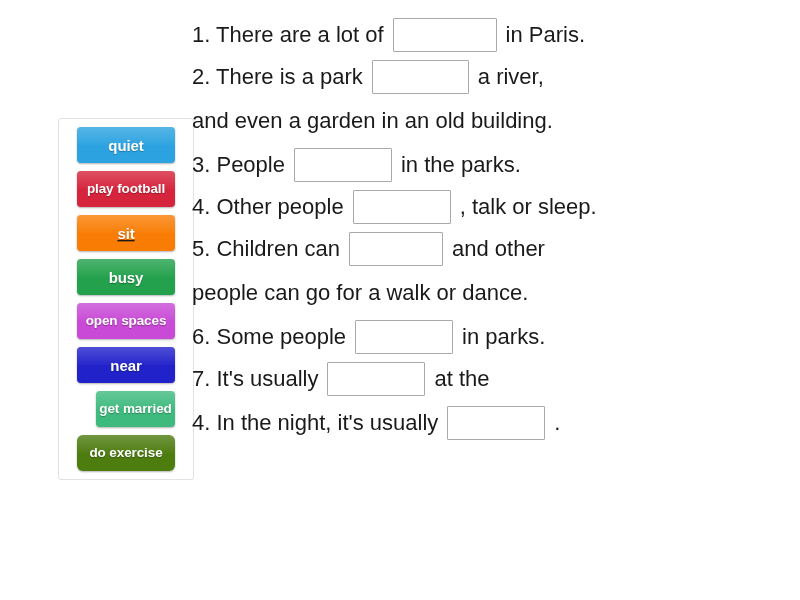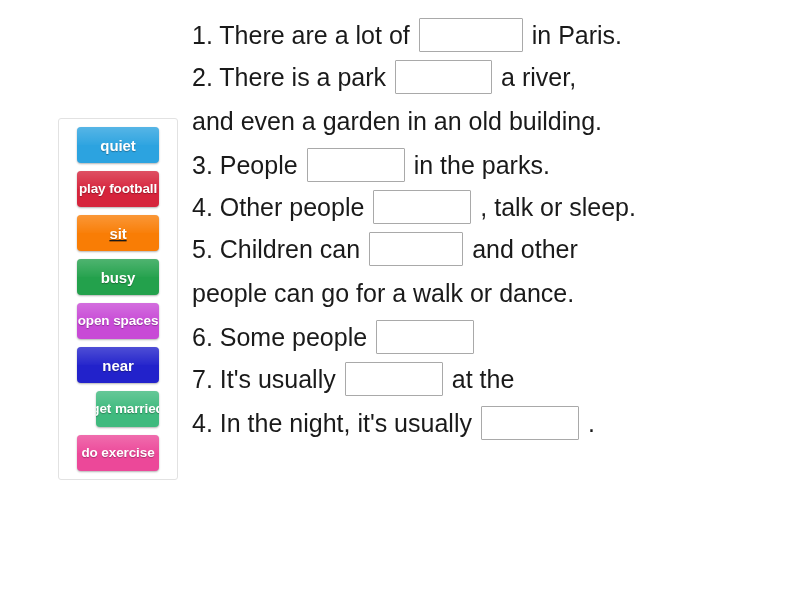--- a/index.html
+++ b/index.html
@@ -19,21 +19,21 @@
     position: relative;
     width: 800px;
     height: 600px;
   }
 
   
   #word-bank {
     position: absolute;
     left: 58px;
     top: 118px;
-    width: 120px;
+    width: 136px;
     box-sizing: border-box;
     border: 1px solid #e2e2e2;
     border-radius: 3px;
     background: #ffffff;
     padding: 8px 18px;
   }
   .tile {
     position: relative;
     height: 36px;
     margin-bottom: 8px;
@@ -67,21 +67,21 @@
   .tile-label.sm { font-size: 13.5px; }
 
   
   #exercise {
     position: absolute;
     left: 192px;
     top: 14px;
     width: 560px;
   }
   .line {
-    font-size: 25px;
+    font-size: 22px;
     line-height: 1;
     color: #1a1a1a;
     display: flex;
     align-items: center;
     flex-wrap: nowrap;
     white-space: pre;
     height: 42px;
   }
   .line.gap-before { margin-top: 2px; }
   .blank {
@@ -115,31 +115,31 @@
       </div>
       <div class="tile" style="background: rgb(200, 74, 214);">
         <span class="tile-label sm">open spaces</span>
       </div>
       <div class="tile" style="background: rgb(34, 34, 203); justify-content: center;">
         <span class="tile-label">near</span>
       </div>
       <div class="tile" style="background: rgb(63, 186, 126); margin-left: 19px;">
         <span class="tile-label sm">get married</span>
       </div>
-      <div class="tile" style="background: #ec4899;">
+      <div class="tile" style="background: #4d7c0f; border-radius: 6px;">
         <span class="tile-label sm">do exercise</span>
       </div>
     </div>
 
   <div id="exercise">
       <div class="line"><span>1. There are a lot of</span><span class="blank" style="width: 102px; border-color: rgb(169, 169, 169);"></span><span>in Paris.</span></div>
       <div class="line"><span>2. There is a park</span><span class="blank" style="width: 95px; border-color: rgb(169, 169, 169);"></span><span>a river,</span></div>
       <div class="line gap-before"><span>and even a garden in an old building.</span></div>
       <div class="line gap-before"><span>3. People</span><span class="blank" style="width: 96px; border-color: rgb(169, 169, 169);"></span><span>in the parks.</span></div>
       <div class="line"><span>4. Other people</span><span class="blank" style="width: 96px; border-color: rgb(169, 169, 169);"></span><span>, talk or sleep.</span></div>
       <div class="line"><span>5. Children can</span><span class="blank" style="width: 92px; border-color: rgb(169, 169, 169);"></span><span>and other</span></div>
       <div class="line gap-before"><span>people can go for a walk or dance.</span></div>
-      <div class="line gap-before"><span>6. Some people</span><span class="blank" style="width: 96px; border-color: rgb(169, 169, 169);"></span></div>
+      <div class="line gap-before"><span>6. Some people</span><span class="blank" style="width: 96px; border-color: rgb(169, 169, 169);"></span><span>in parks.</span></div>
       <div class="line"><span>7. It's usually</span><span class="blank" style="width: 96px; border-color: rgb(169, 169, 169);"></span><span>at the</span></div>
       <div class="line gap-before"><span>4. In the night, it's usually</span><span class="blank" style="width: 96px; border-color: rgb(169, 169, 169);"></span><span>.</span></div>
     </div>
 
 </div>
 
 </body></html>

